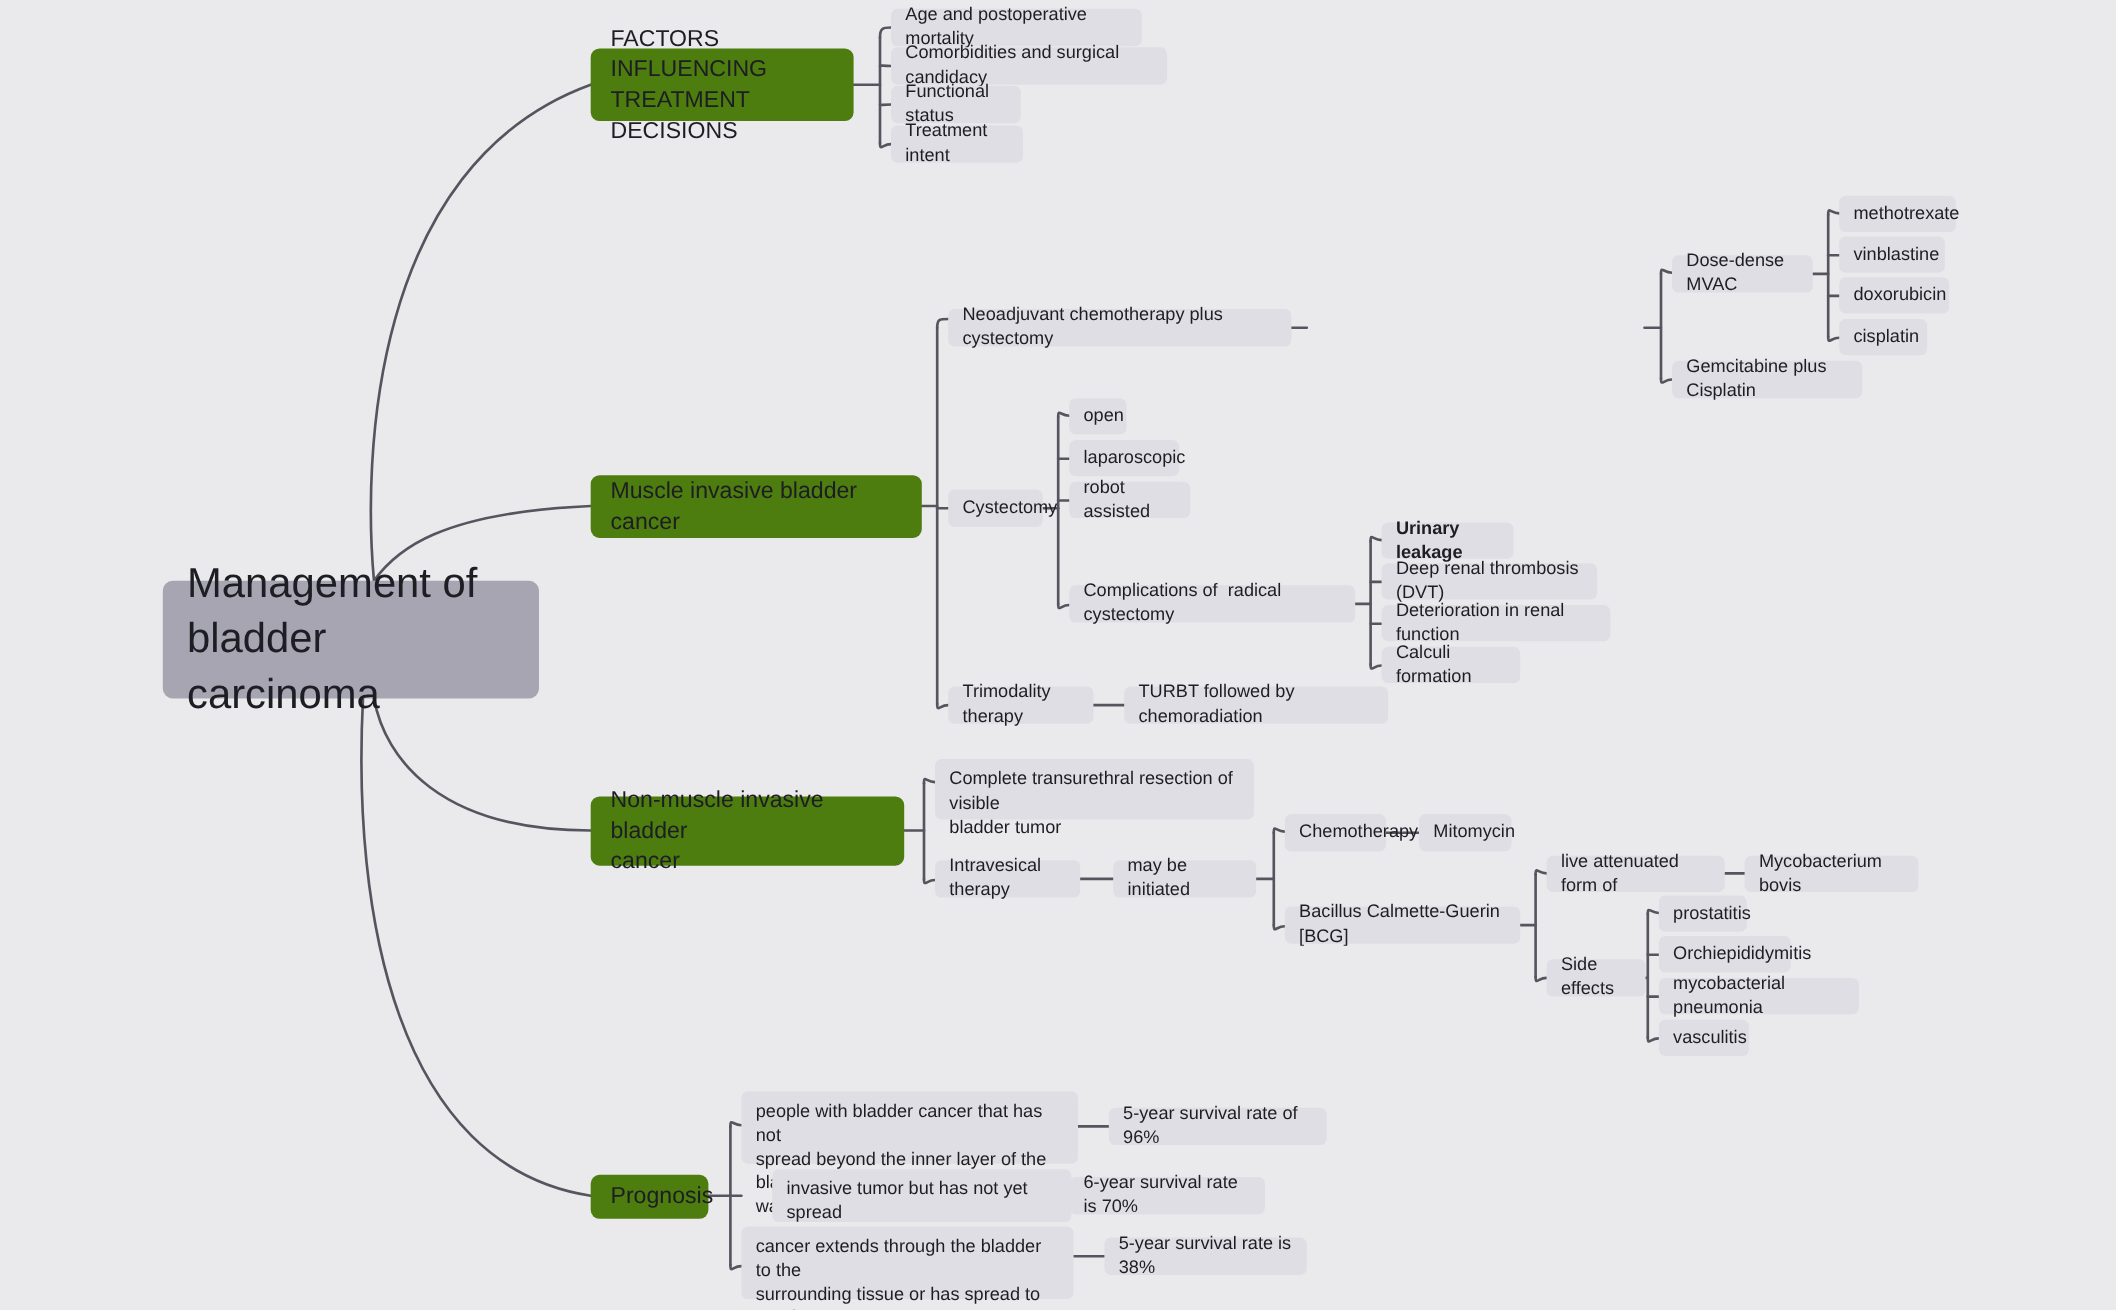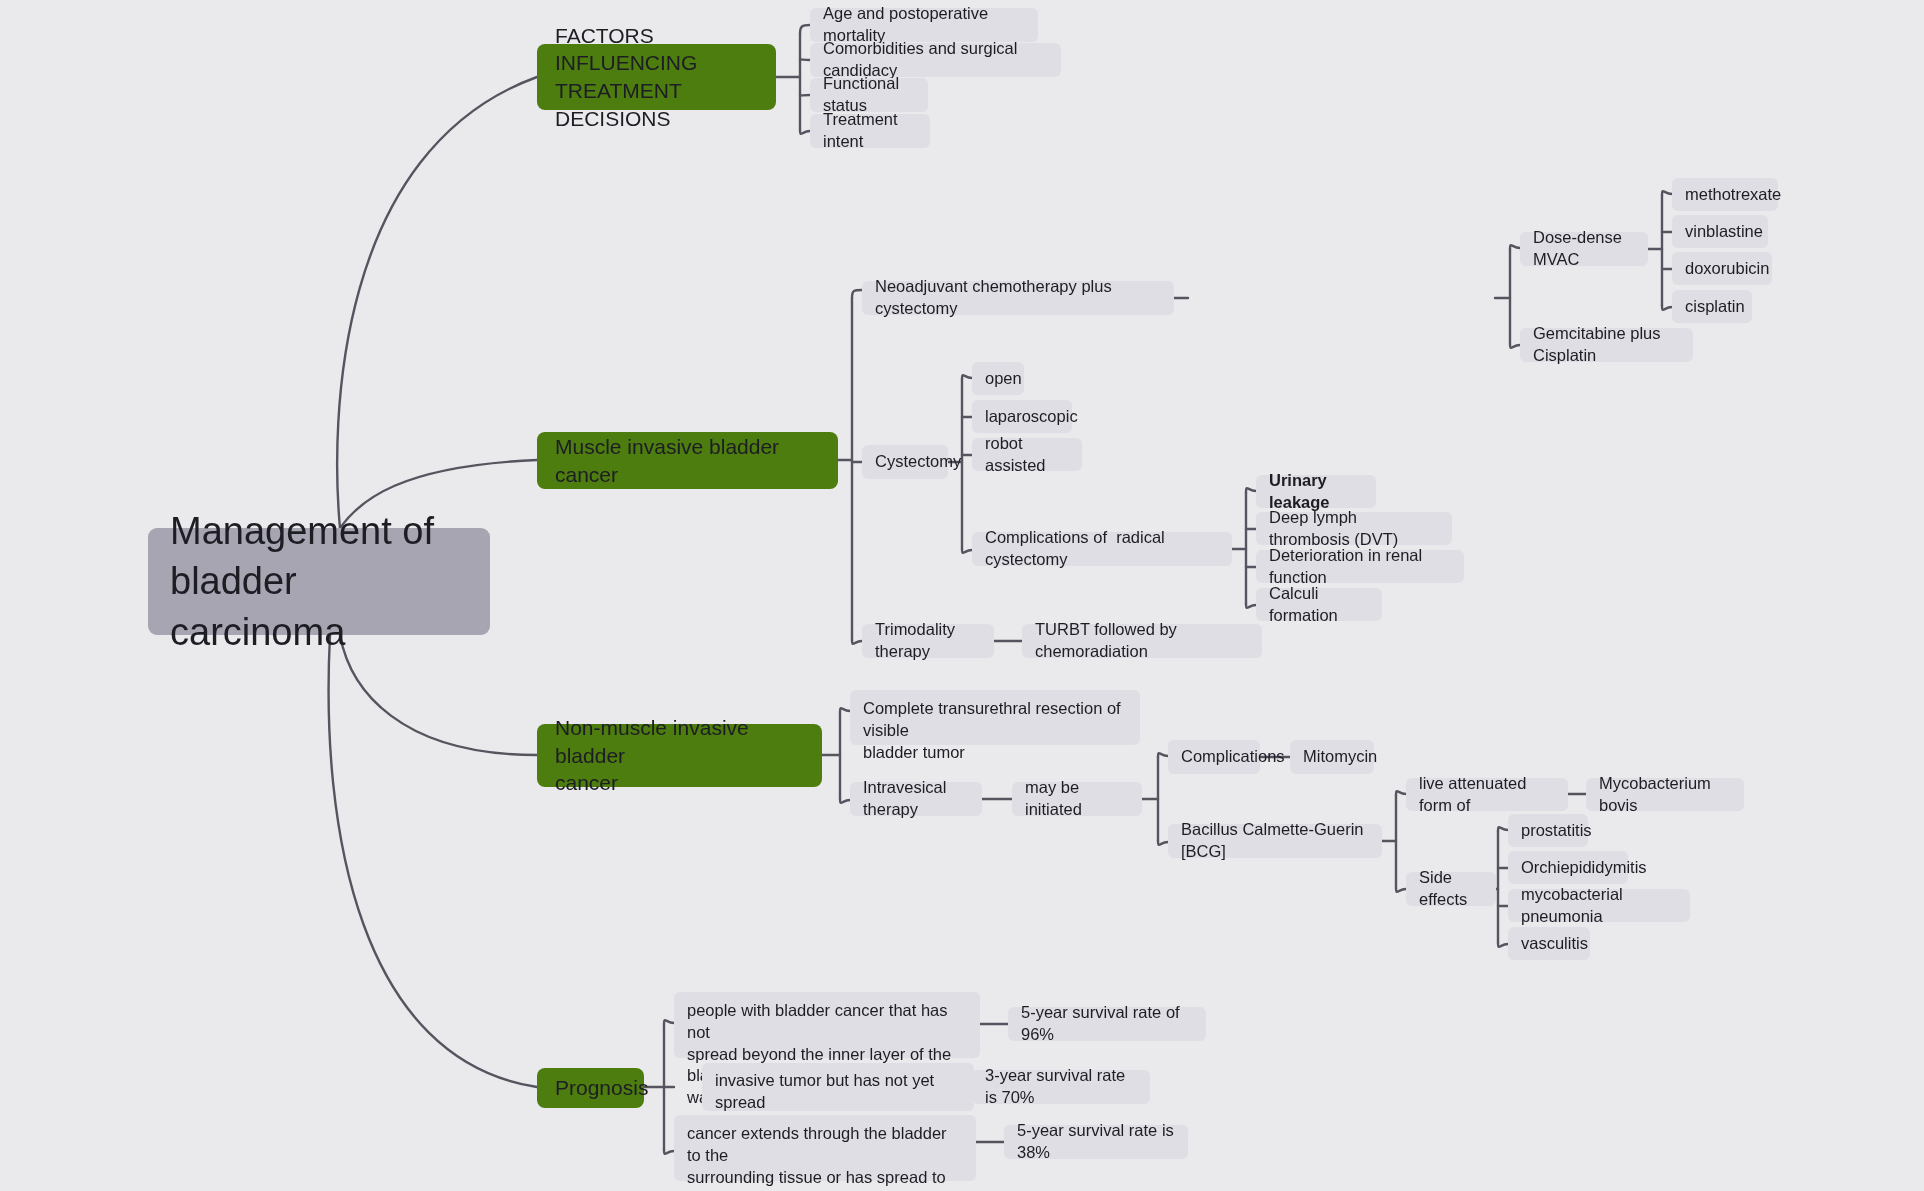--- a/index.html
+++ b/index.html
@@ -221,21 +221,21 @@
   </div>
 
   <div class="node lvl2" style="left:972px; top:532px; width:260px; height:34px;">
     <span>Complications of  radical cystectomy</span>
   </div>
 
   <div class="node lvl2" style="left:1256px; top:475px; width:120px; height:33px;font-weight:bold;">
     <span>Urinary leakage</span>
   </div>
   <div class="node lvl2" style="left:1256px; top:512px; width:196px; height:33px;">
-    <span>Deep lymph thrombosis (DVT)</span>
+    <span>Deep renal thrombosis (DVT)</span>
   </div>
   <div class="node lvl2" style="left:1256px; top:550px; width:208px; height:33px;">
     <span>Deterioration in renal function</span>
   </div>
   <div class="node lvl2" style="left:1256px; top:588px; width:126px; height:33px;">
     <span>Calculi formation</span>
   </div>
 
   <div class="node lvl2" style="left:862px; top:624px; width:132px; height:34px;">
     <span>Trimodality therapy</span>
@@ -254,21 +254,21 @@
 bladder tumor</span>
   </div>
   <div class="node lvl2" style="left:850px; top:782px; width:132px; height:34px;">
     <span>Intravesical therapy</span>
   </div>
   <div class="node lvl2" style="left:1012px; top:782px; width:130px; height:34px;">
     <span>may be initiated</span>
   </div>
 
   <div class="node lvl2" style="left:1168px; top:740px; width:92px; height:34px;">
-    <span>Complications</span>
+    <span>Chemotherapy</span>
   </div>
   <div class="node lvl2" style="left:1290px; top:740px; width:84px; height:34px;">
     <span>Mitomycin</span>
   </div>
 
   <div class="node lvl2" style="left:1168px; top:824px; width:214px; height:34px;">
     <span>Bacillus Calmette-Guerin [BCG]</span>
   </div>
 
   <div class="node lvl2" style="left:1406px; top:778px; width:162px; height:33px;">
@@ -306,21 +306,21 @@
   </div>
   <div class="node lvl2" style="left:1008px; top:1007px; width:198px; height:34px;">
     <span>5-year survival rate of 96%</span>
   </div>
 
   <div class="node lvl2 multiline" style="left:702px; top:1063px; width:272px; height:48px; padding-top:7px;">
     <span>invasive tumor but has not yet spread
 outside the bladder</span>
   </div>
   <div class="node lvl2" style="left:972px; top:1070px; width:178px; height:34px;">
-    <span>3-year survival rate is 70%</span>
+    <span>6-year survival rate is 70%</span>
   </div>
 
   <div class="node lvl2 multiline" style="left:674px; top:1115px; width:302px; height:66px; padding-top:8px;">
     <span>cancer extends through the bladder to the
 surrounding tissue or has spread to nearby
 lymph nodes or organs</span>
   </div>
   <div class="node lvl2" style="left:1004px; top:1125px; width:184px; height:34px;">
     <span>5-year survival rate is 38%</span>
   </div>

